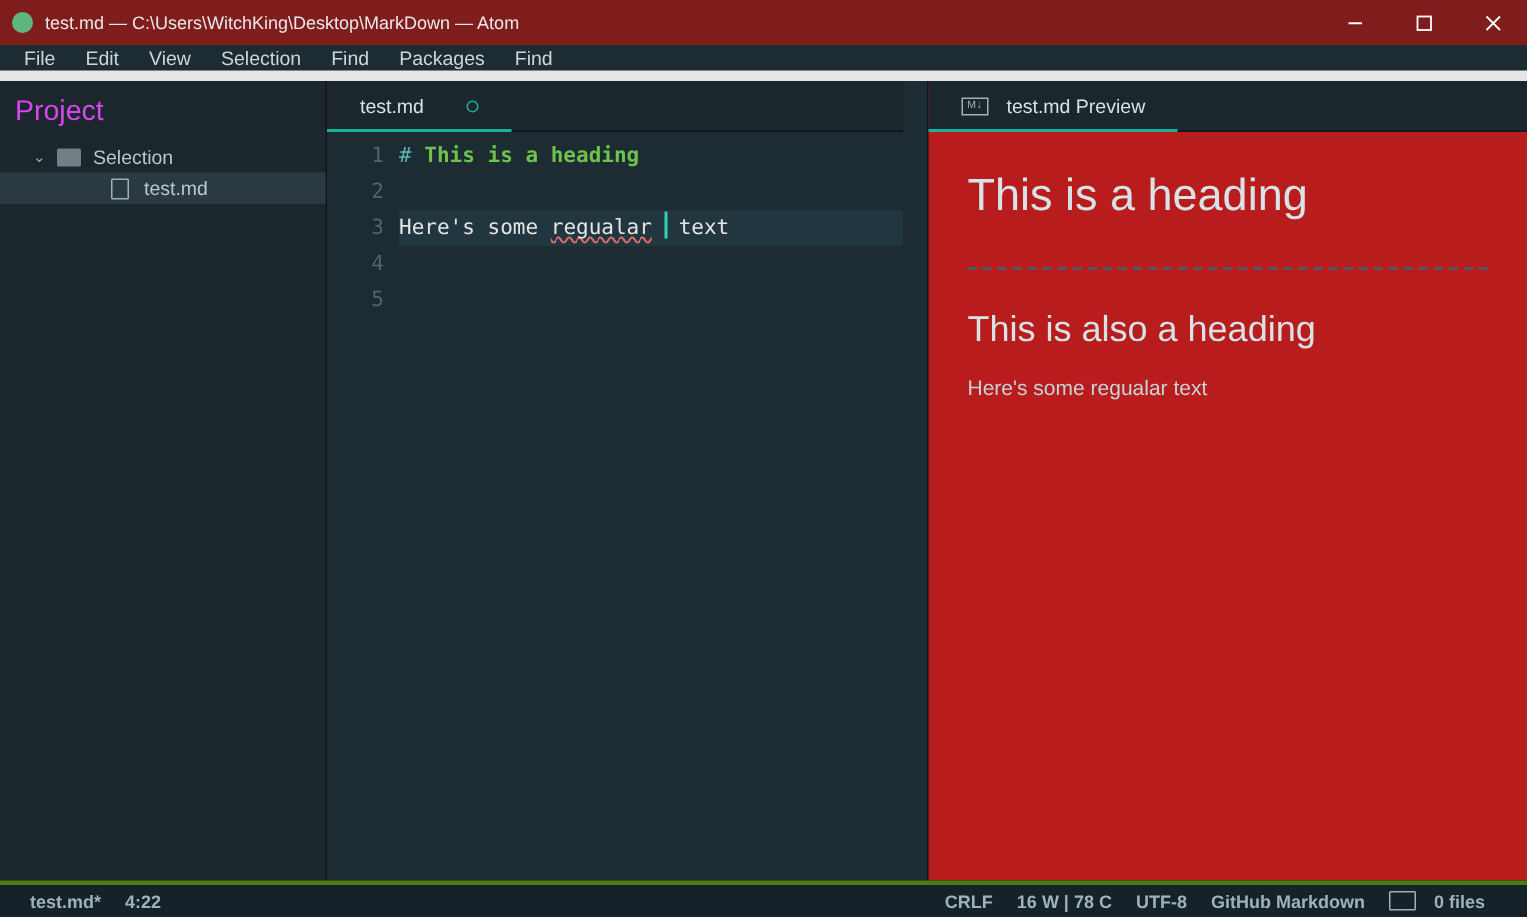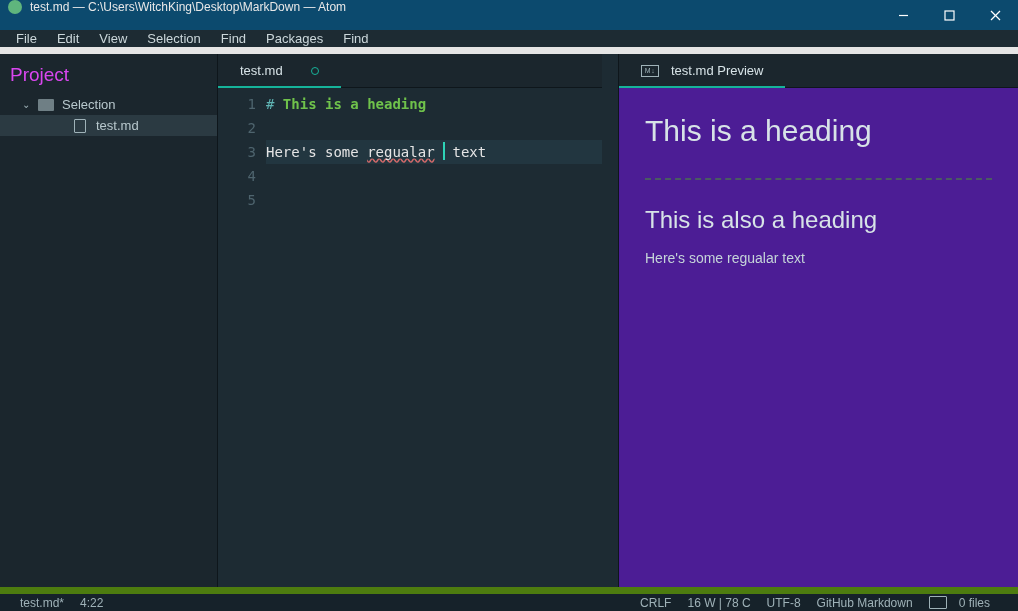--- a/index.html
+++ b/index.html
@@ -1,20 +1,20 @@
 <!DOCTYPE html>
 <html><head>
 <meta charset="utf-8">
 <style>
   * { box-sizing: border-box; margin: 0; padding: 0; }
   html, body { width: 1018px; height: 611px; overflow: hidden; font-family: "Segoe UI", Arial, sans-serif; }
   body { background: #1d2b33; color: #c5d4d9; display: flex; flex-direction: column; }
 
   
-  .titlebar { height: 30px; background: #0c4a6e; display: flex; padding-left: 8px; color: #e8e8e8; font-size: 12px; }
+  .titlebar { height: 30px; background: #7f1d1d; display: flex; align-items: center; padding-left: 8px; color: #e8e8e8; font-size: 12px; }
   .titlebar .icon-app { width: 14px; height: 14px; border-radius: 50%; background: #5fb57d; margin-right: 8px; display:inline-block;}
   .titlebar .spacer { flex: 1; }
   .winbtn { width: 46px; height: 30px; display: flex; align-items: center; justify-content: center; color: #fff; font-size: 13px; }
   .winbtn svg { width: 11px; height: 11px; stroke: #fff; stroke-width:1.2; fill:none;}
 
   
   .menubar { height: 24px; background: #1d2b33; display: flex; align-items: center; padding: 0 6px; border-bottom: 7px solid #e5e5e5; }
   .menubar span { font-size: 13px; color: #cbd7db; padding: 2px 10px; cursor: default; }
 
   
@@ -44,31 +44,31 @@
   .code { flex:1; padding-top:4px; position:relative;}
   .codeline { height:24px; white-space:pre; }
   .tok-hash { color:#5fb4b4; }
   .tok-head { color:#6fc24b; font-weight:bold; }
   .tok-text { color:#e5e5e5; }
   .cursor-line { background:#223640; }
   .spellerr { text-decoration: underline wavy #d46a6a; text-decoration-skip-ink: none;}
   .caret { display:inline-block; width:0; border-left:2px solid #2ed3b7; height:18px; vertical-align:-3px;}
 
   
-  .previewcol { width:400px; display:flex; flex-direction:column; border-left:1px solid #0e161b; background:#4c1d95;margin-left:16px;}
+  .previewcol { width:400px; display:flex; flex-direction:column; border-left:1px solid #0e161b; background:#b91c1c;margin-left:16px;}
   .previewcol .tabbar { background:#1b262d;}
   .previewcol .tab .mdicon { display:inline-flex; align-items:center; justify-content:center; width:18px; height:12px; border:1px solid #9fb2b8; margin-right:12px; font-size:7px; letter-spacing:0.5px; color:#9fb2b8;}
   .preview { flex:1; padding:26px 26px; color:#d7e3e7; overflow:auto;}
   .preview h1 { font-size:30px; font-weight:400; margin-bottom:30px;}
   .preview hr { border:none; border-top:2px dashed #4a5b63; margin:10px 0 26px 0;}
   .preview h2 { font-size:24px; font-weight:500; margin-bottom:16px;}
   .preview p { font-size:14px; color:#c5d4d9;}
 
   
-  .statusbar { height:24px; background:#16222a; display:flex; align-items:center; font-size:12px; color:#9fb2b8; padding:0 12px; border-top:7px solid #4d7c0f;}
+  .statusbar { height:24px; background:#16222a; display:flex; align-items:center; font-size:12px; color:#9fb2b8; padding:0 12px; border-top:3px solid #4d7c0f;font-weight:bold;}
   .statusbar .spacer { flex:1;}
   .statusbar span { padding:0 8px;}
   .status-fileicon { width:11px; height:13px; border:1px solid #9fb2b8; display:inline-block; vertical-align:-2px; margin-right:4px; border-radius:1px;}
 </style>
 </head>
 <body>
 
 <div class="titlebar">
   <span class="icon-app"></span>
   <span>test.md — C:\Users\WitchKing\Desktop\MarkDown — Atom</span>

